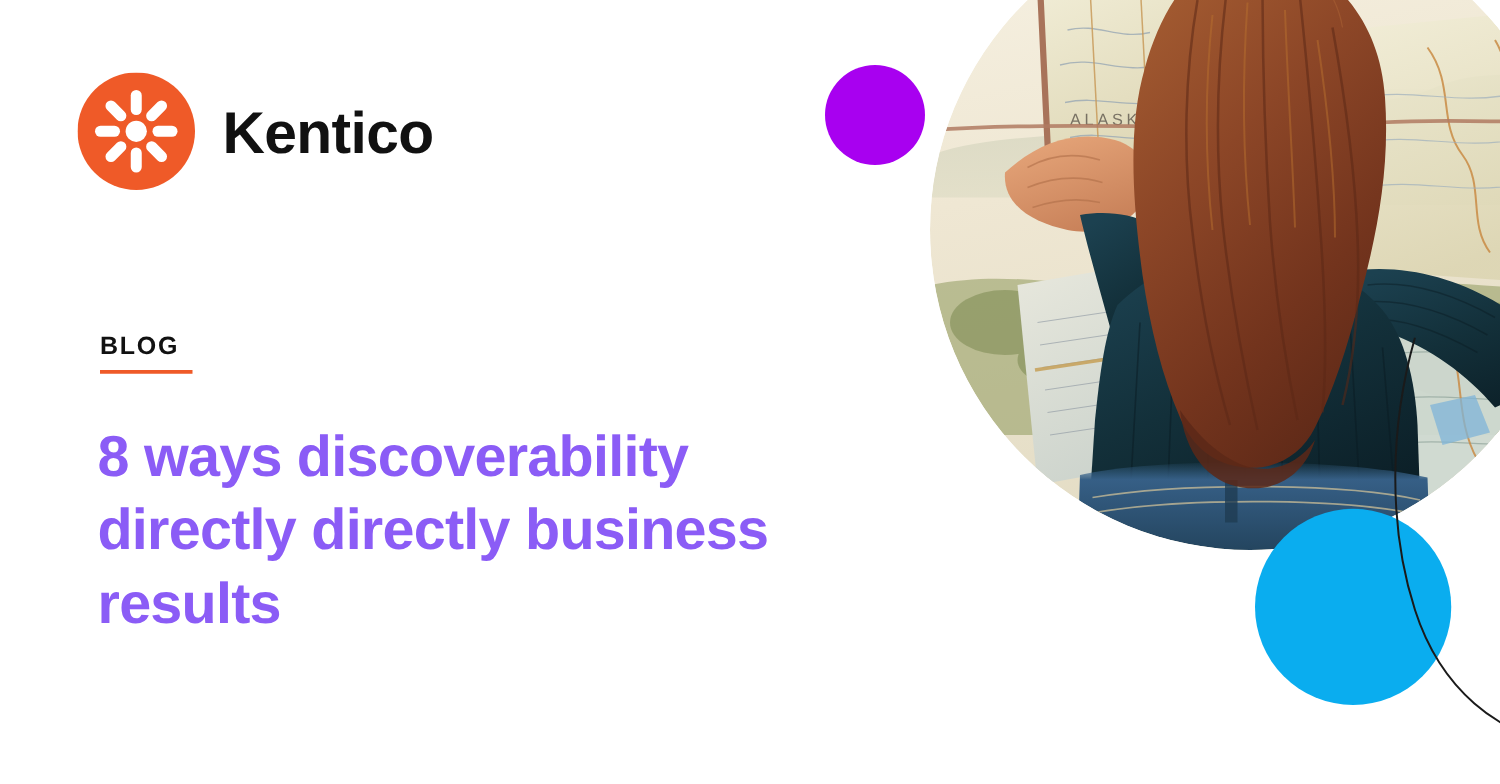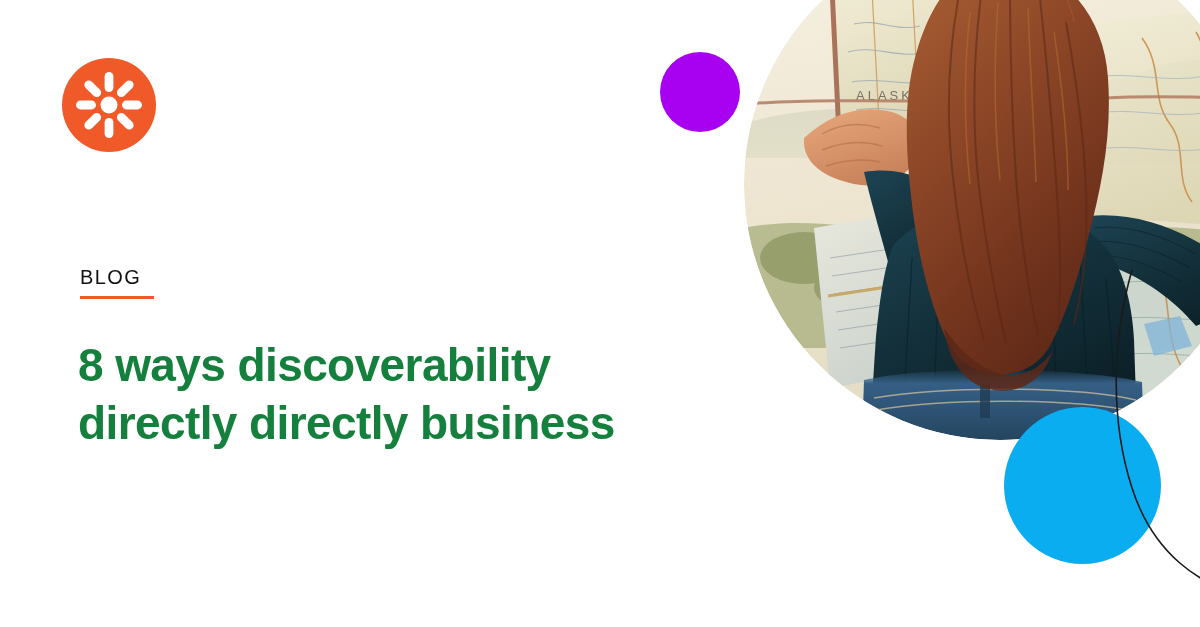--- a/index.html
+++ b/index.html
@@ -45,21 +45,21 @@
   }
 
   
   #eyebrow-wrap {
     position: absolute;
     left: 80px;
     top: 266px;
   }
   #eyebrow-label {
     font-size: 20px;
-    font-weight: normal;
+    font-weight: bold;
     letter-spacing: 1.4px;
     color: #111111;
     line-height: 1.1;
     display: block;
   }
   #eyebrow-rule {
     margin-top: 8px;
     width: 74px;
     height: 3px;
     display: block;
@@ -354,25 +354,27 @@
           </g>
           <g transform="rotate(270 47 47)">
             <rect x="42.6" y="14" width="8.8" height="20" rx="4.4"></rect>
           </g>
           <g transform="rotate(315 47 47)">
             <rect x="42.6" y="14" width="8.8" height="20" rx="4.4"></rect>
           </g>
         </g>
       </svg>
     </span>
+    <span id="logo-wordmark" style="color: rgb(17, 17, 17);">Kentico</span>
   </div>
 
   <div id="eyebrow-wrap">
     <span id="eyebrow-label" style="color: rgb(17, 17, 17);">BLOG</span>
     <span id="eyebrow-rule" style="background: rgb(239, 90, 40);"></span>
   </div>
 
-  <h1 id="headline" style="color: #15803d;">
+  <h1 id="headline" style="color: #8b5cf6;">
     <span class="hl-line">8 ways discoverability</span>
     <span class="hl-line">directly directly business</span>
+    <span class="hl-line">results</span>
   </h1>
 
 </div>
 
 </body></html>

